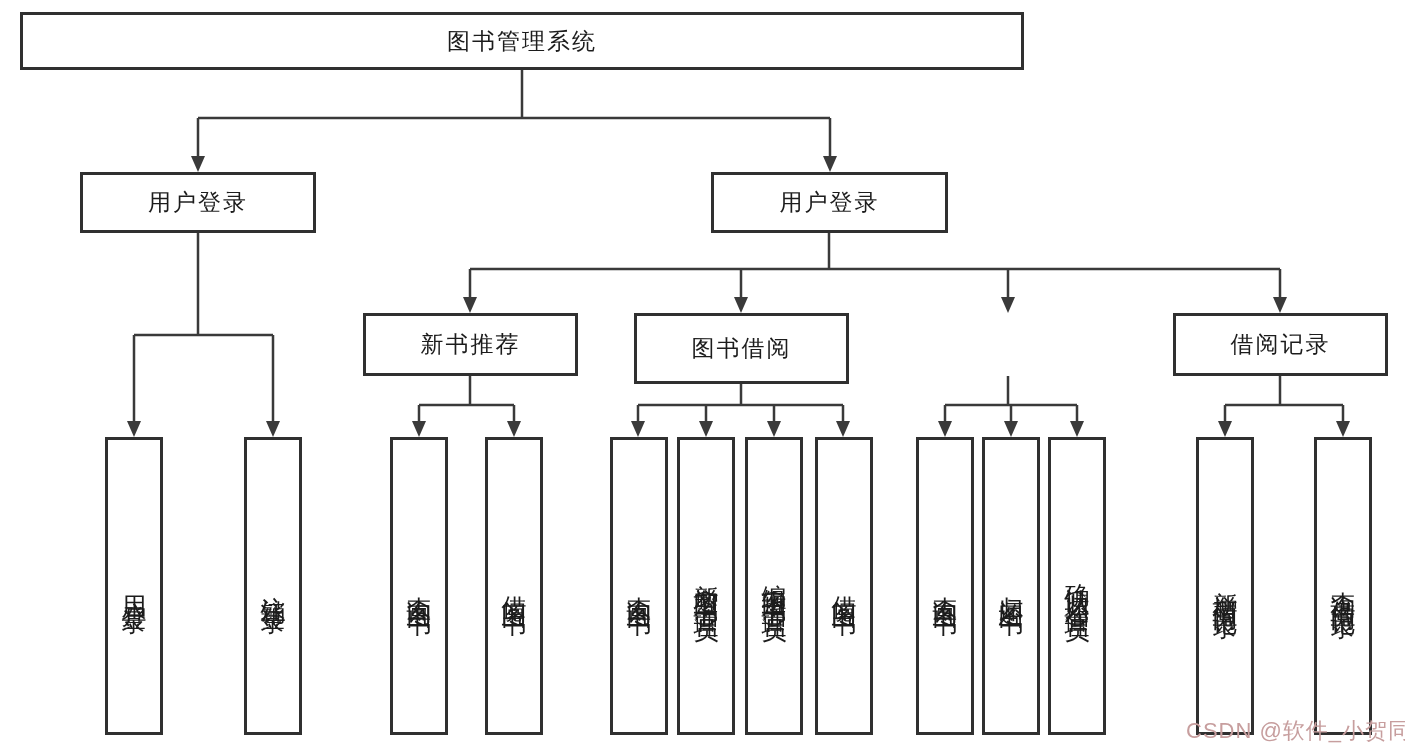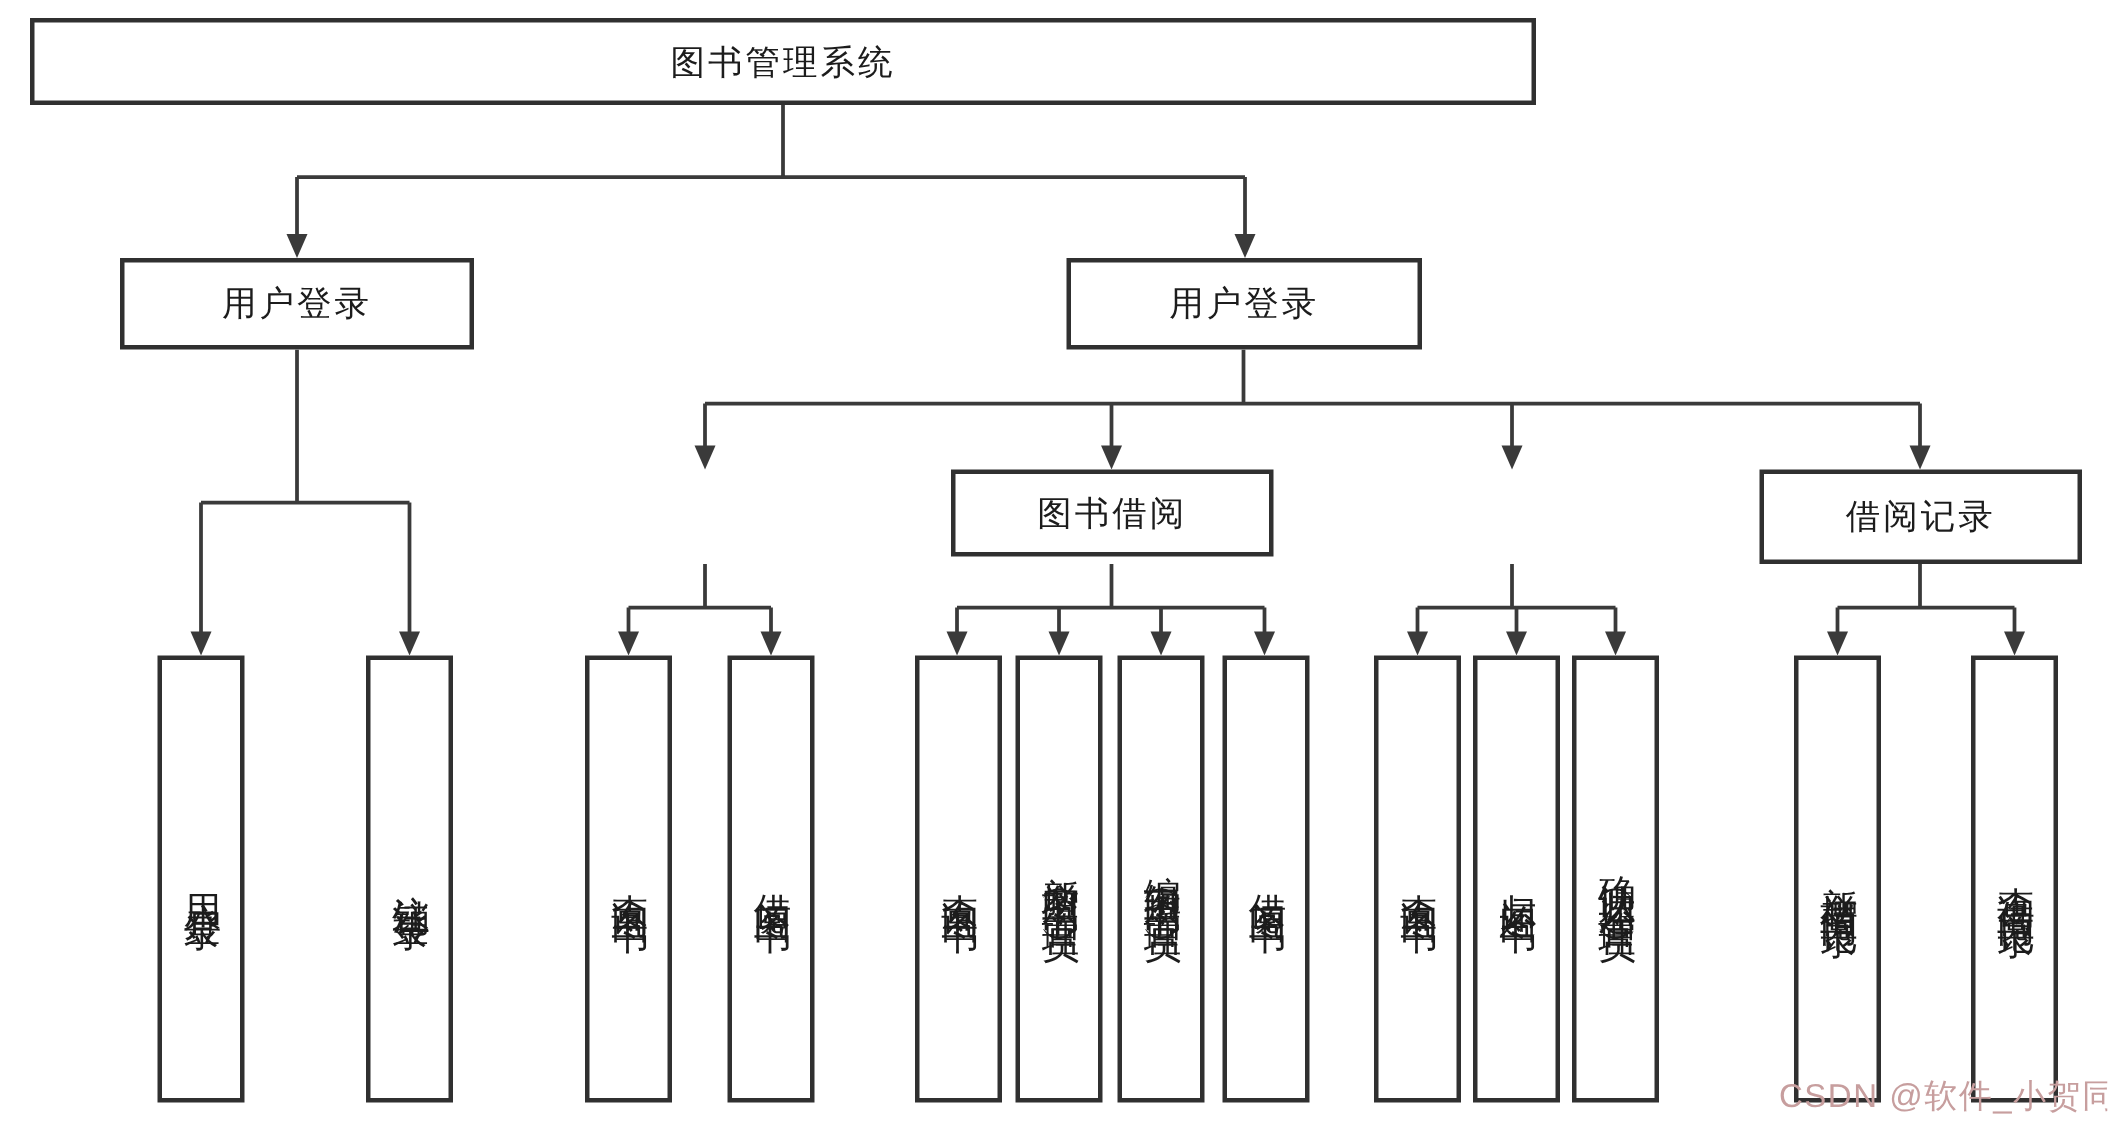--- a/index.html
+++ b/index.html
@@ -43,21 +43,21 @@
     text-orientation: mixed;
     letter-spacing: 5px;
     line-height: 1;
     white-space: nowrap;
   }
   
   .n-root  { left: 20px;   top: 12px;  width: 1004px; height: 58px; }
   .n-login { left: 80px;   top: 172px; width: 236px;  height: 61px; }
   .n-mgmt  { left: 711px;  top: 172px; width: 237px;  height: 61px; }
   .n-l3a   { left: 363px;  top: 313px; width: 215px;  height: 63px; }
-  .n-l3b   { left: 634px;  top: 313px; width: 215px;  height: 58px; }
+  .n-l3b   { left: 634px;  top: 313px; width: 215px;  height: 71px; }
   .n-l3c   { left: 901px;  top: 313px; width: 215px;  height: 63px; }
   .n-l3d   { left: 1173px; top: 313px; width: 215px;  height: 63px; text-align: right; }
   
   .lf-1  { left: 105px; }
   .lf-2  { left: 244px; }
   .lf-3  { left: 390px; }
   .lf-4  { left: 485px; }
   .lf-5  { left: 610px; }
   .lf-6  { left: 677px; }
   .lf-7  { left: 745px; }
@@ -121,20 +121,21 @@
       <polygon points="1218,421 1232,421 1225,437"></polygon>
       <polygon points="1336,421 1350,421 1343,437"></polygon>
     </g>
   </svg>
 
   <div class="node h n-root">图书管理系统</div>
 
   <div class="node h n-login">用户登录</div>
   <div class="node h n-mgmt">用户登录</div>
 
+  <div class="node h n-l3a">新书推荐</div>
   <div class="node h n-l3b">图书借阅</div>
   <div class="node h n-l3d">借阅记录</div>
 
   <div class="node leaf lf-1">
     <span class="vtext">用户登录</span>
   </div>
   <div class="node leaf lf-2">
     <span class="vtext">注销登录</span>
   </div>
   <div class="node leaf lf-3">

